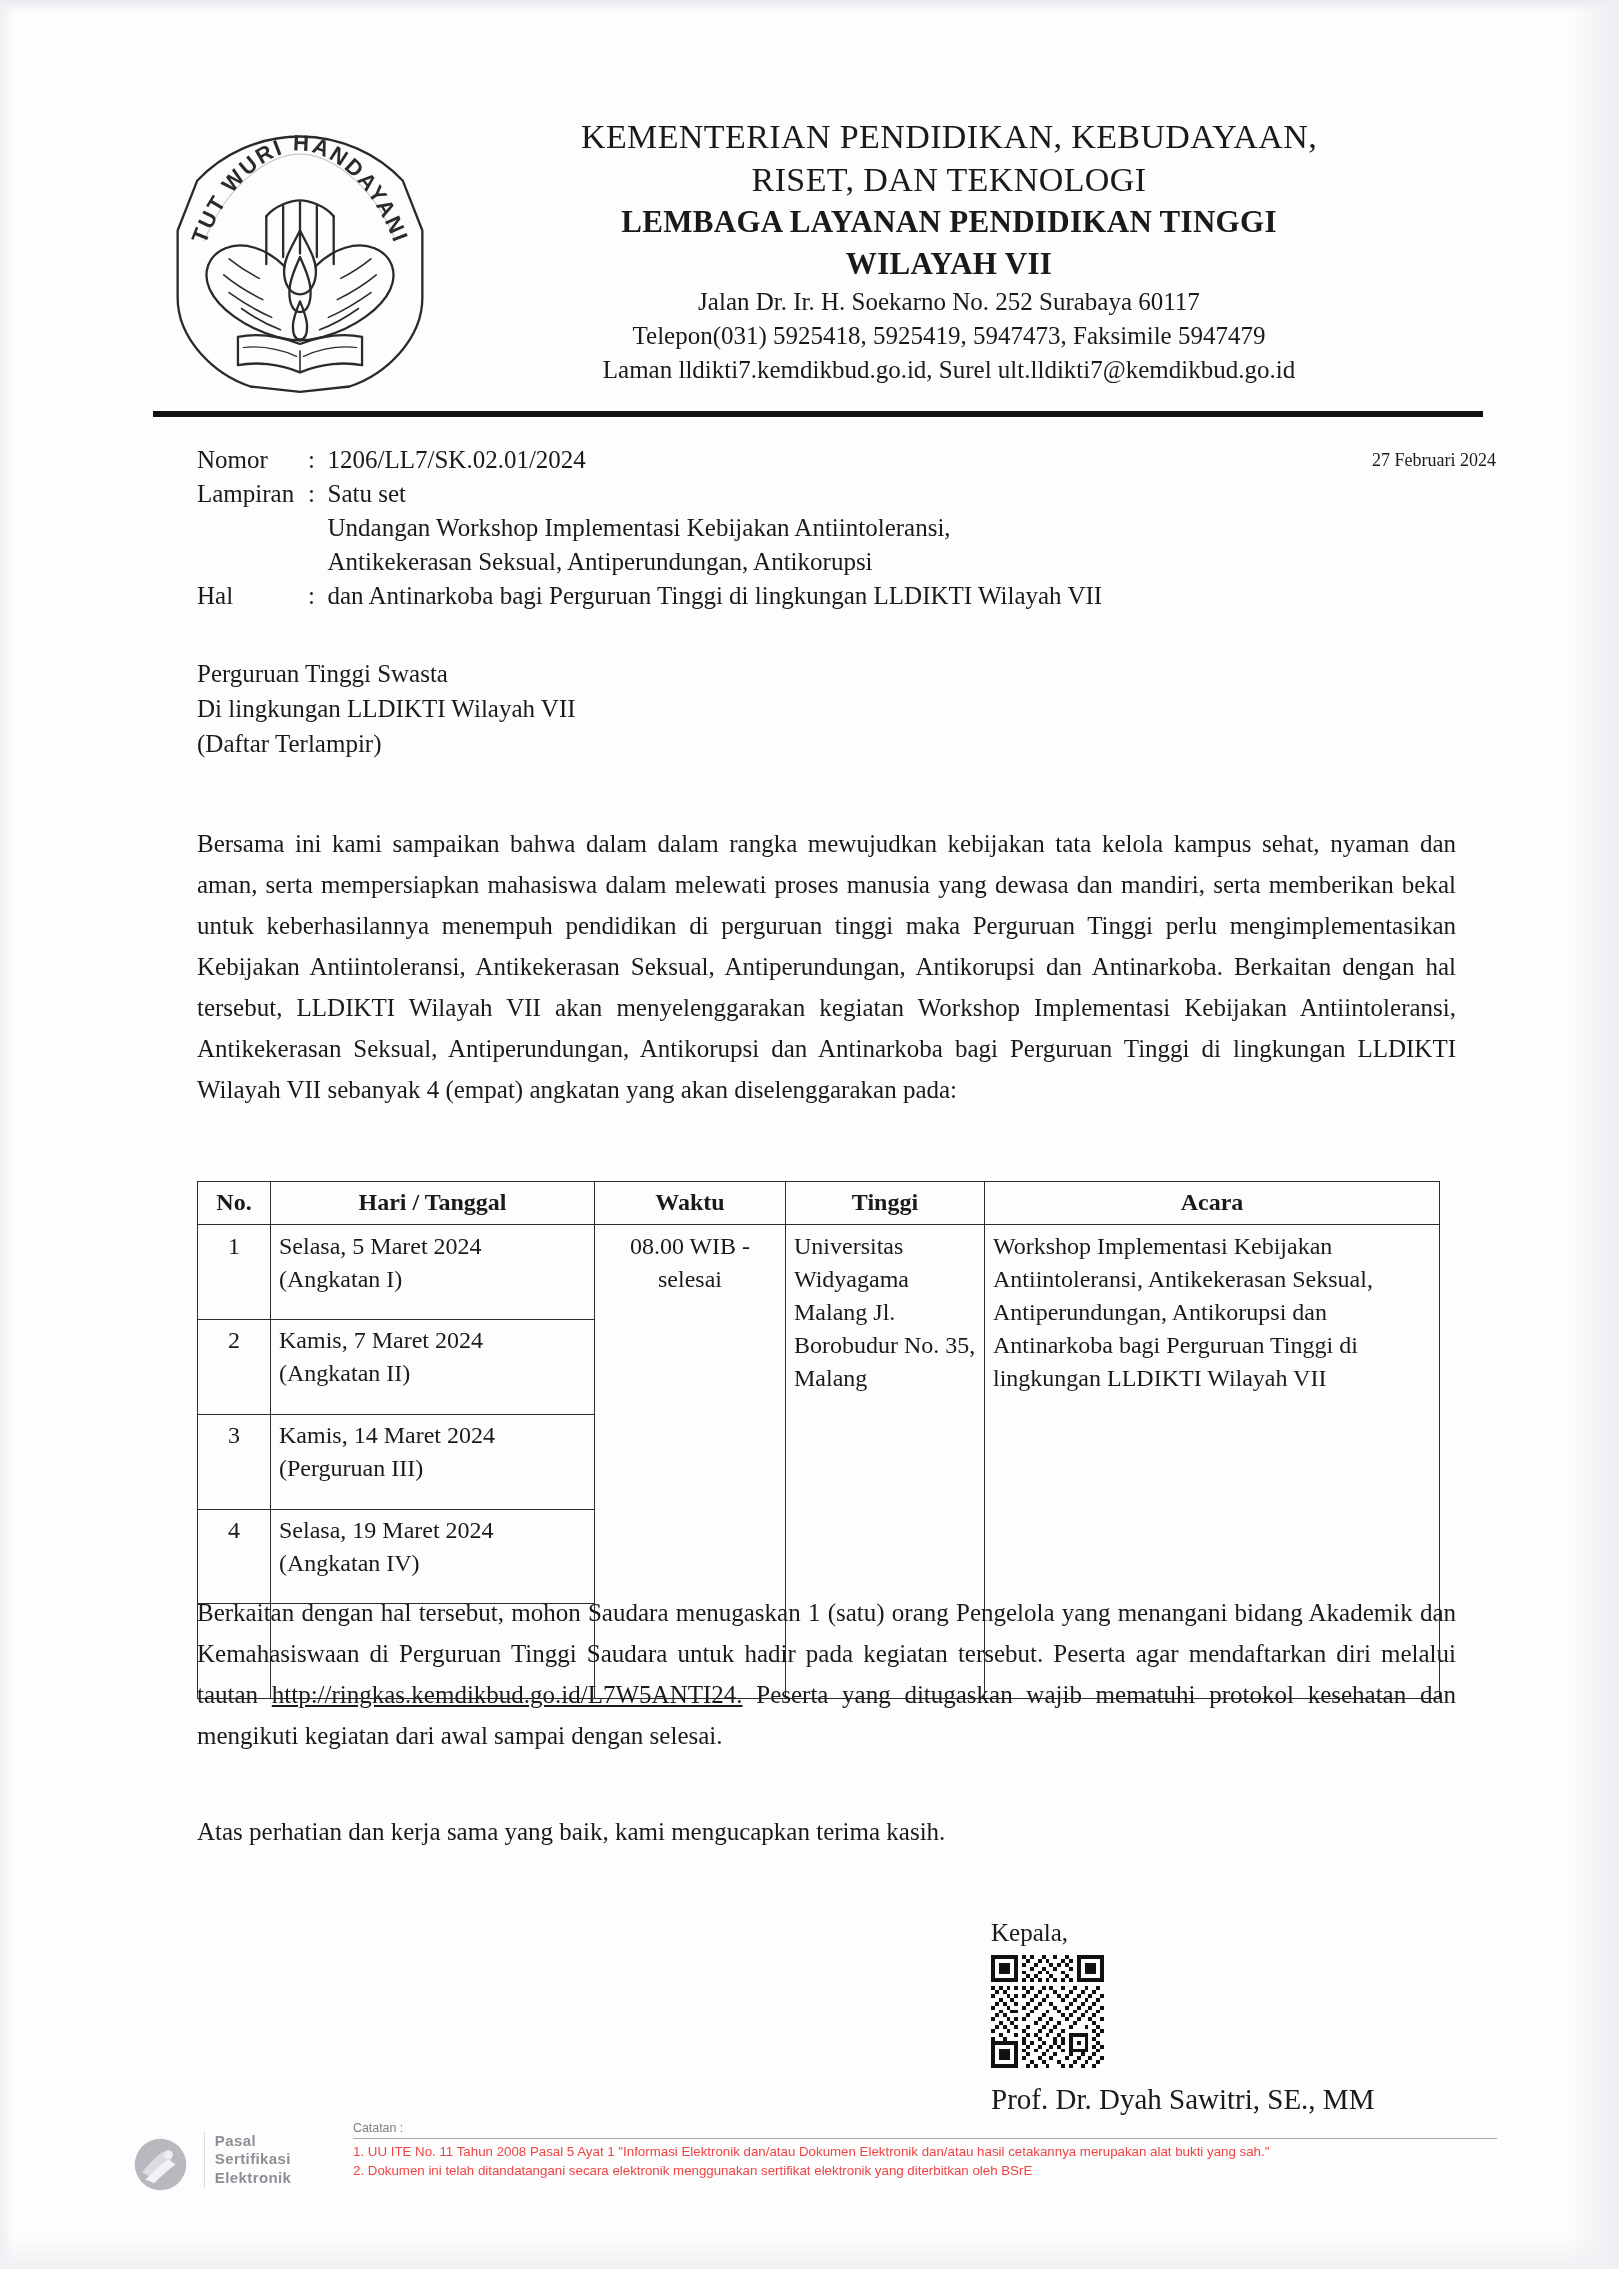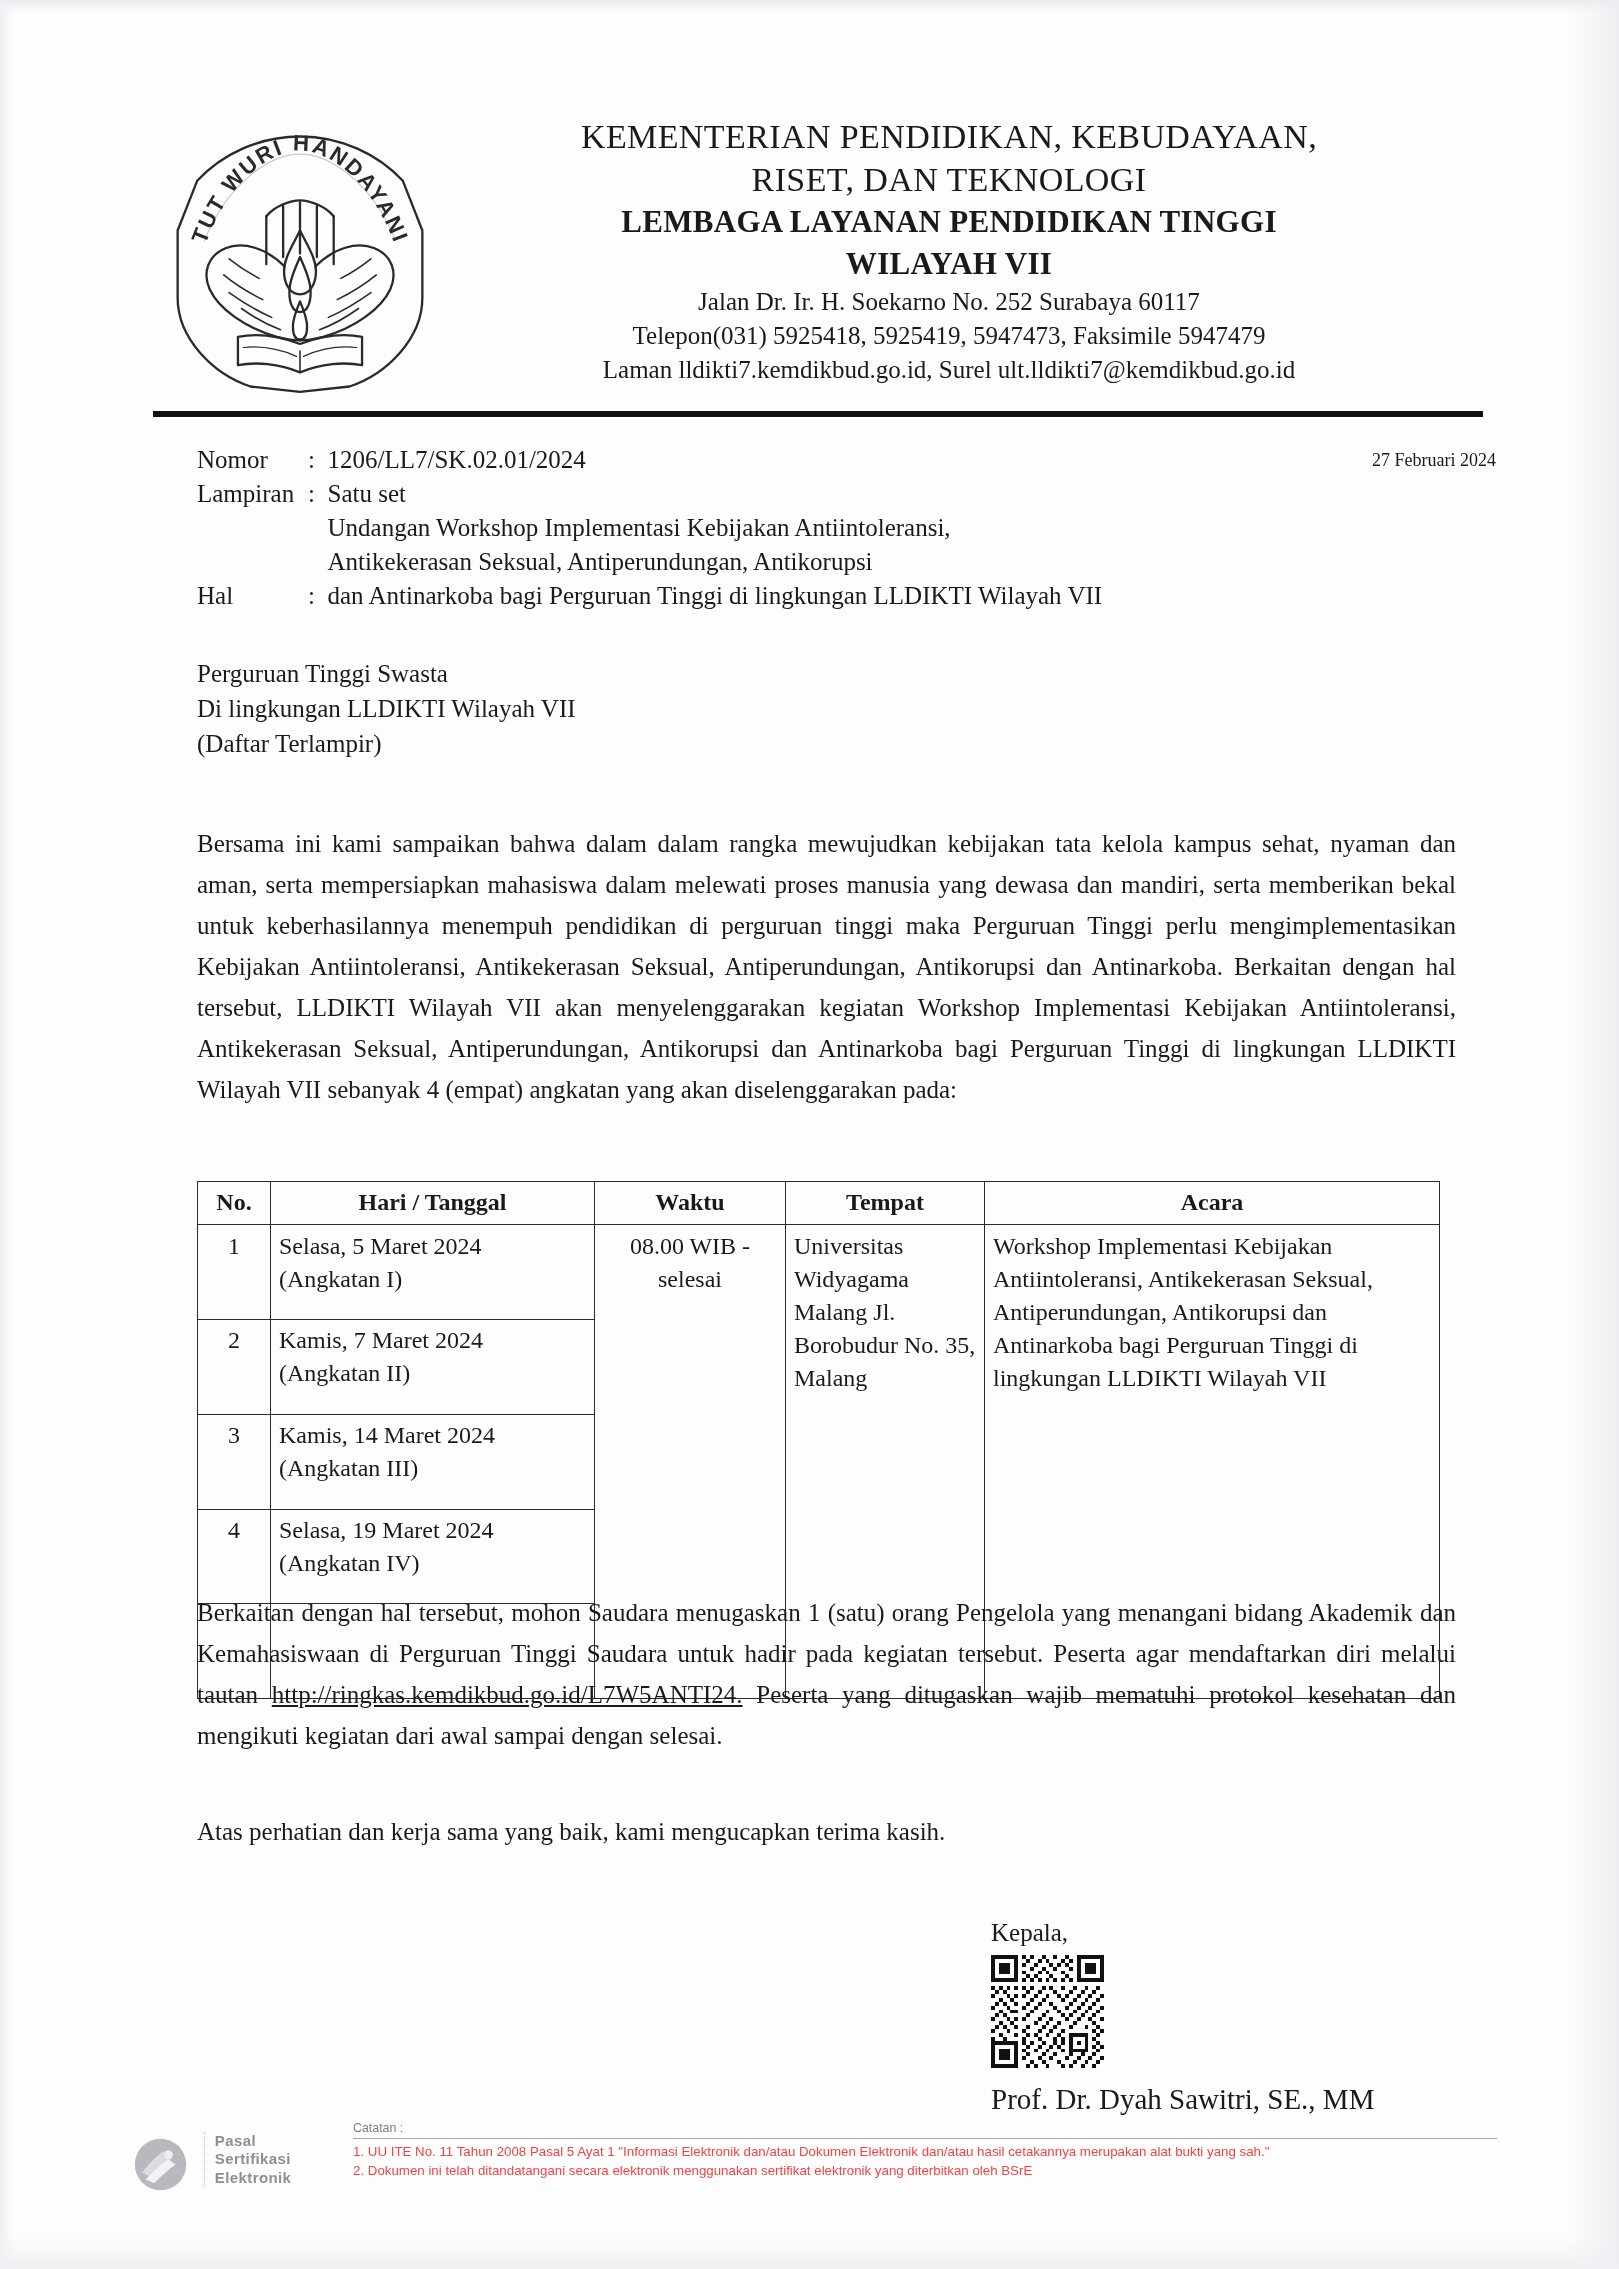--- a/index.html
+++ b/index.html
@@ -370,21 +370,21 @@
         <col class="col-hari">
         <col class="col-waktu">
         <col class="col-tempat">
         <col class="col-acara">
     </colgroup>
     <thead>
       <tr>
         <th>No.</th>
         <th>Hari / Tanggal</th>
         <th>Waktu</th>
-        <th>Tempat</th>
+        <th>Tinggi</th>
         <th>Acara</th>
       </tr>
     </thead>
     <tbody>
       <tr class="row-tall">
         <td class="td-no">1</td>
         <td>
           <span>Selasa, 5 Maret 2024</span><br>
           <span>(Angkatan I)</span>
         </td>
@@ -396,21 +396,21 @@
         <td class="td-no">2</td>
         <td>
           <span>Kamis, 7 Maret 2024</span><br>
           <span>(Angkatan II)</span>
         </td>
       </tr>
       <tr class="row-tall">
         <td class="td-no">3</td>
         <td>
           <span>Kamis, 14 Maret 2024</span><br>
-          <span>(Angkatan III)</span>
+          <span>(Perguruan III)</span>
         </td>
       </tr>
       <tr class="row-tall">
         <td class="td-no">4</td>
         <td>
           <span>Selasa, 19 Maret 2024</span><br>
           <span>(Angkatan IV)</span>
         </td>
       </tr>
       <tr class="row-pad">

